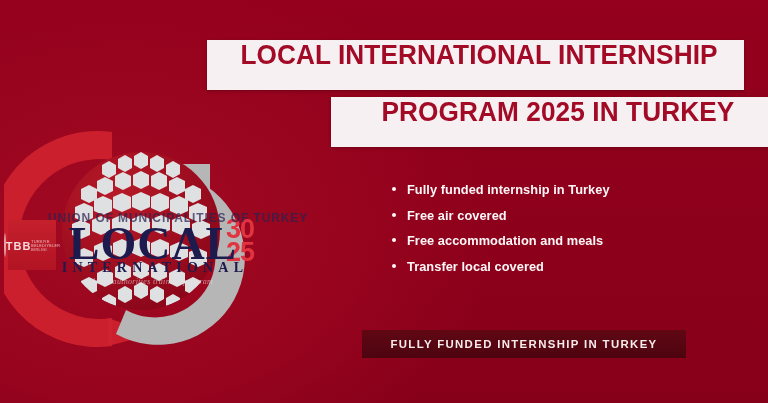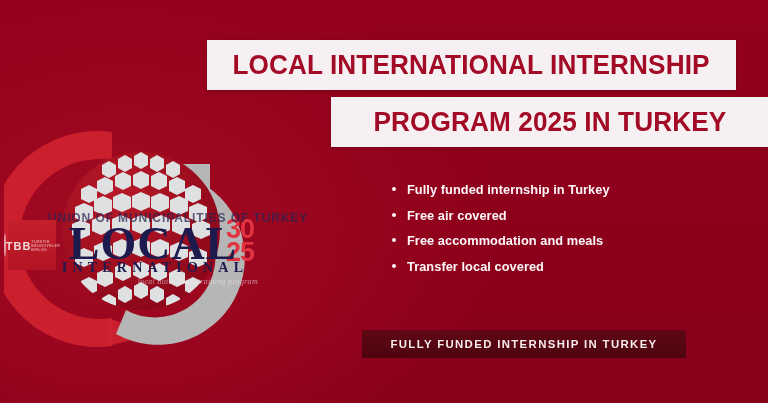--- a/index.html
+++ b/index.html
@@ -85,21 +85,20 @@
     margin-left: 4px;
   }
   .tagline {
     font-family: "Liberation Serif", serif;
     font-style: italic;
     font-size: 8px;
     color: #efe2e4;
     opacity: .58;
     letter-spacing: .3px;
     margin-top: 3px;
-    text-align: right;
   }
   .year {
     position: absolute;
     left: 222px;
     top: 98px;
     font-size: 27px;
     font-weight: 800;
     line-height: .86;
     color: #e23340;
     letter-spacing: -1px;
@@ -146,23 +145,23 @@
     color: #eec3c8;
     letter-spacing: .4px;
     margin-top: 1px;
   }
 
   
   .title-band {
     position: absolute;
     background: #f7f0f2;
     display: flex;
-    align-items: center;
     justify-content: center;
     box-shadow: 0 1px 3px rgba(40,0,8,.35);
+    padding-left: 8px;
   }
   #band1 { left: 207px; top: 40px;  width: 529px; height: 50px; }
   #band2 { left: 331px; top: 97px; width: 437px; height: 50px; }
   .title-text {
     color: #a20a26;
     font-weight: 800;
     font-size: 27px;
     letter-spacing: .1px;
     white-space: nowrap;
     transform: scaleX(.97);

